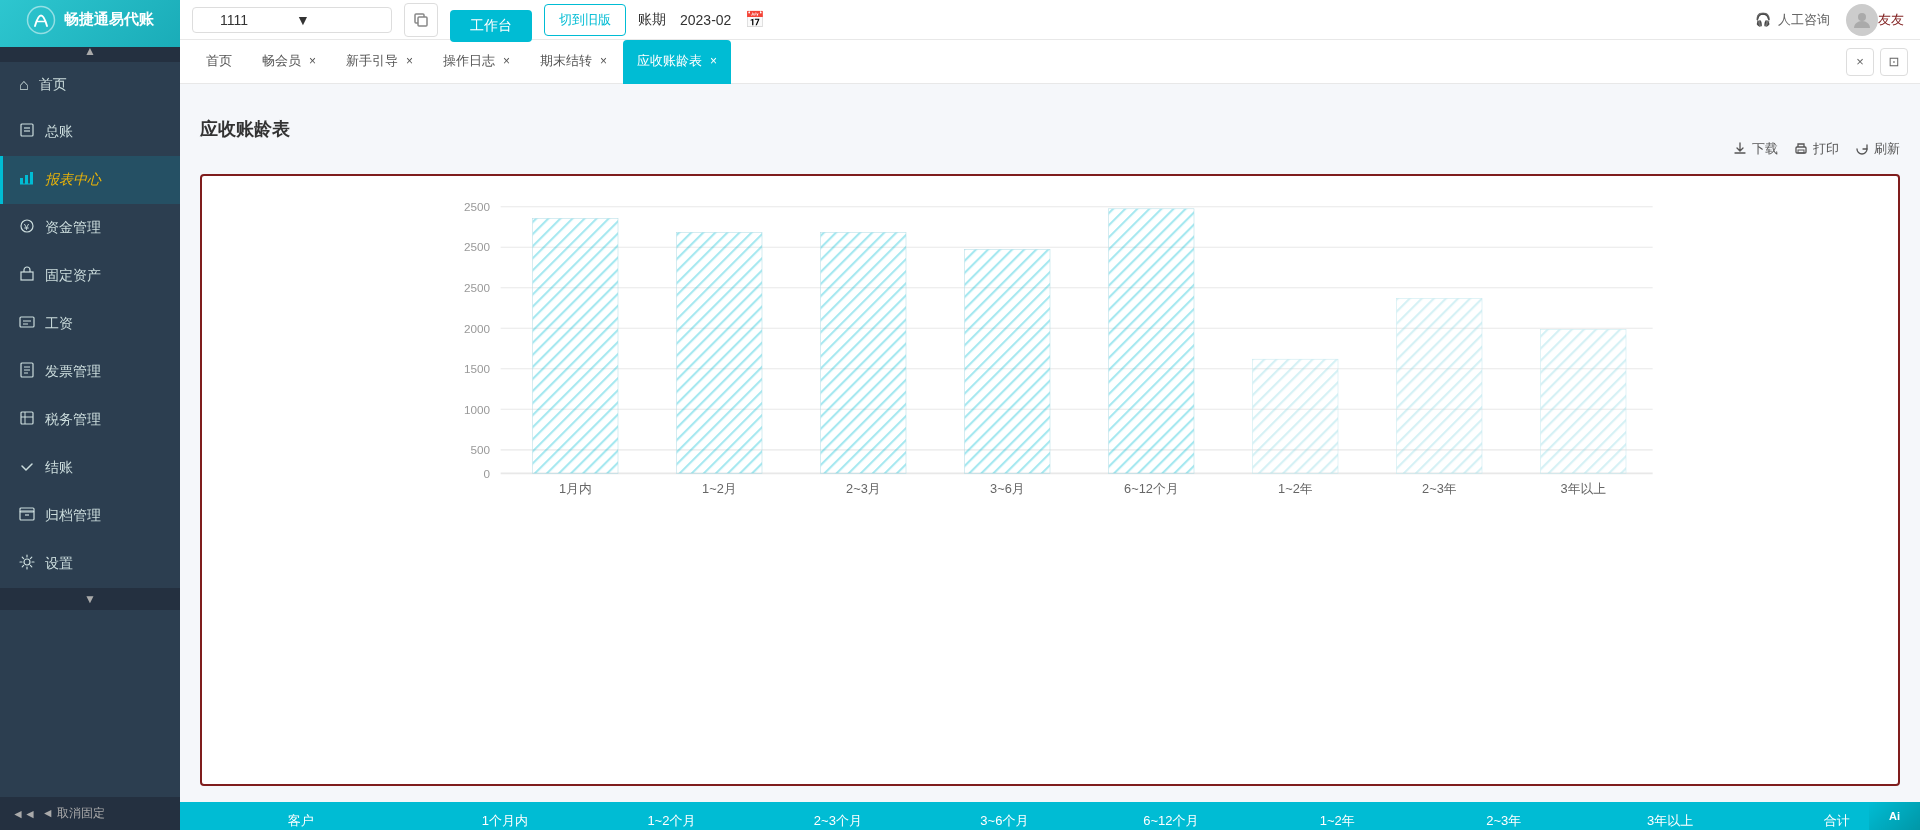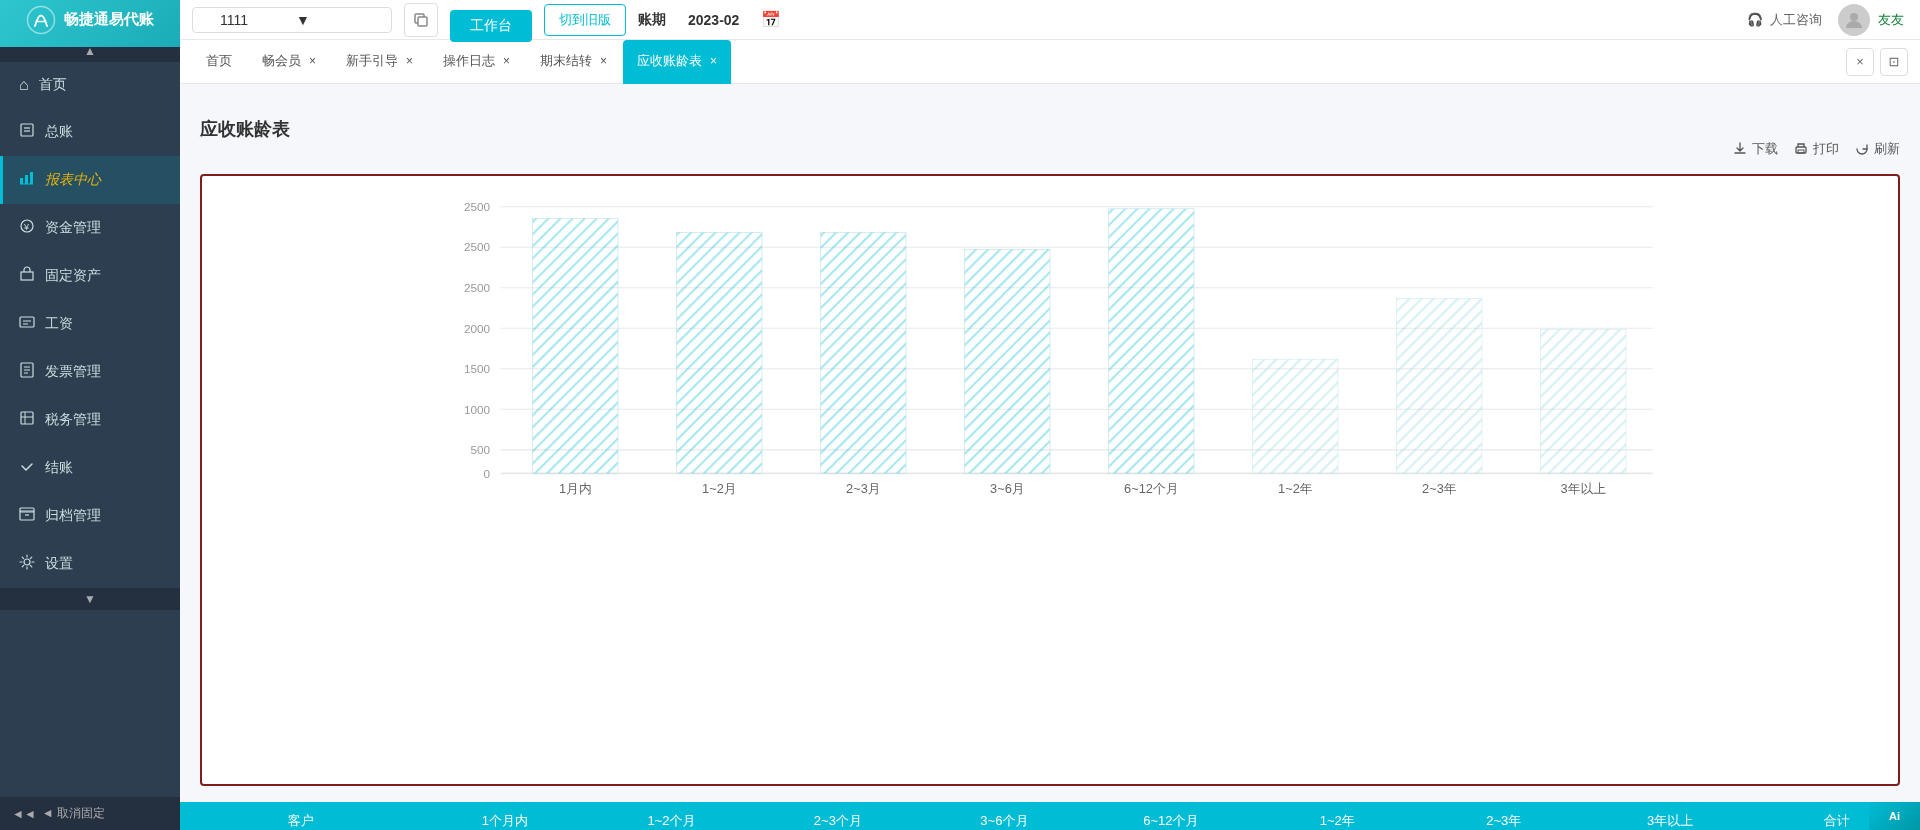--- a/index.html
+++ b/index.html
@@ -77,46 +77,44 @@
       color: #00bcd4;
       background: #fff;
       border-radius: 4px;
       padding: 6px 14px;
       cursor: pointer;
       font-size: 13px;
     }
     .period-area {
       display: flex;
       align-items: center;
-      gap: 22px;
+      gap: 14px;
       color: #333;
       font-size: 14px;
-      font-weight: bold;
     }
     .period-icon { color: #666; font-size: 16px; }
     .header-right {
       margin-left: auto;
       display: flex;
       align-items: center;
       gap: 16px;
     }
     .consulting-btn {
       display: flex;
       align-items: center;
       gap: 6px;
       color: #666;
       cursor: pointer;
       font-size: 13px;
     }
     .user-area {
       display: flex;
       align-items: center;
-      gap: 8px;
-      cursor: pointer;
-      color: #15803d;
+      cursor: pointer;
+      color: #7f1d1d;
       justify-content: center;
     }
     .avatar {
       width: 32px;
       height: 32px;
       border-radius: 50%;
       background: #ccc;
       display: flex;
       align-items: center;
       justify-content: center;

